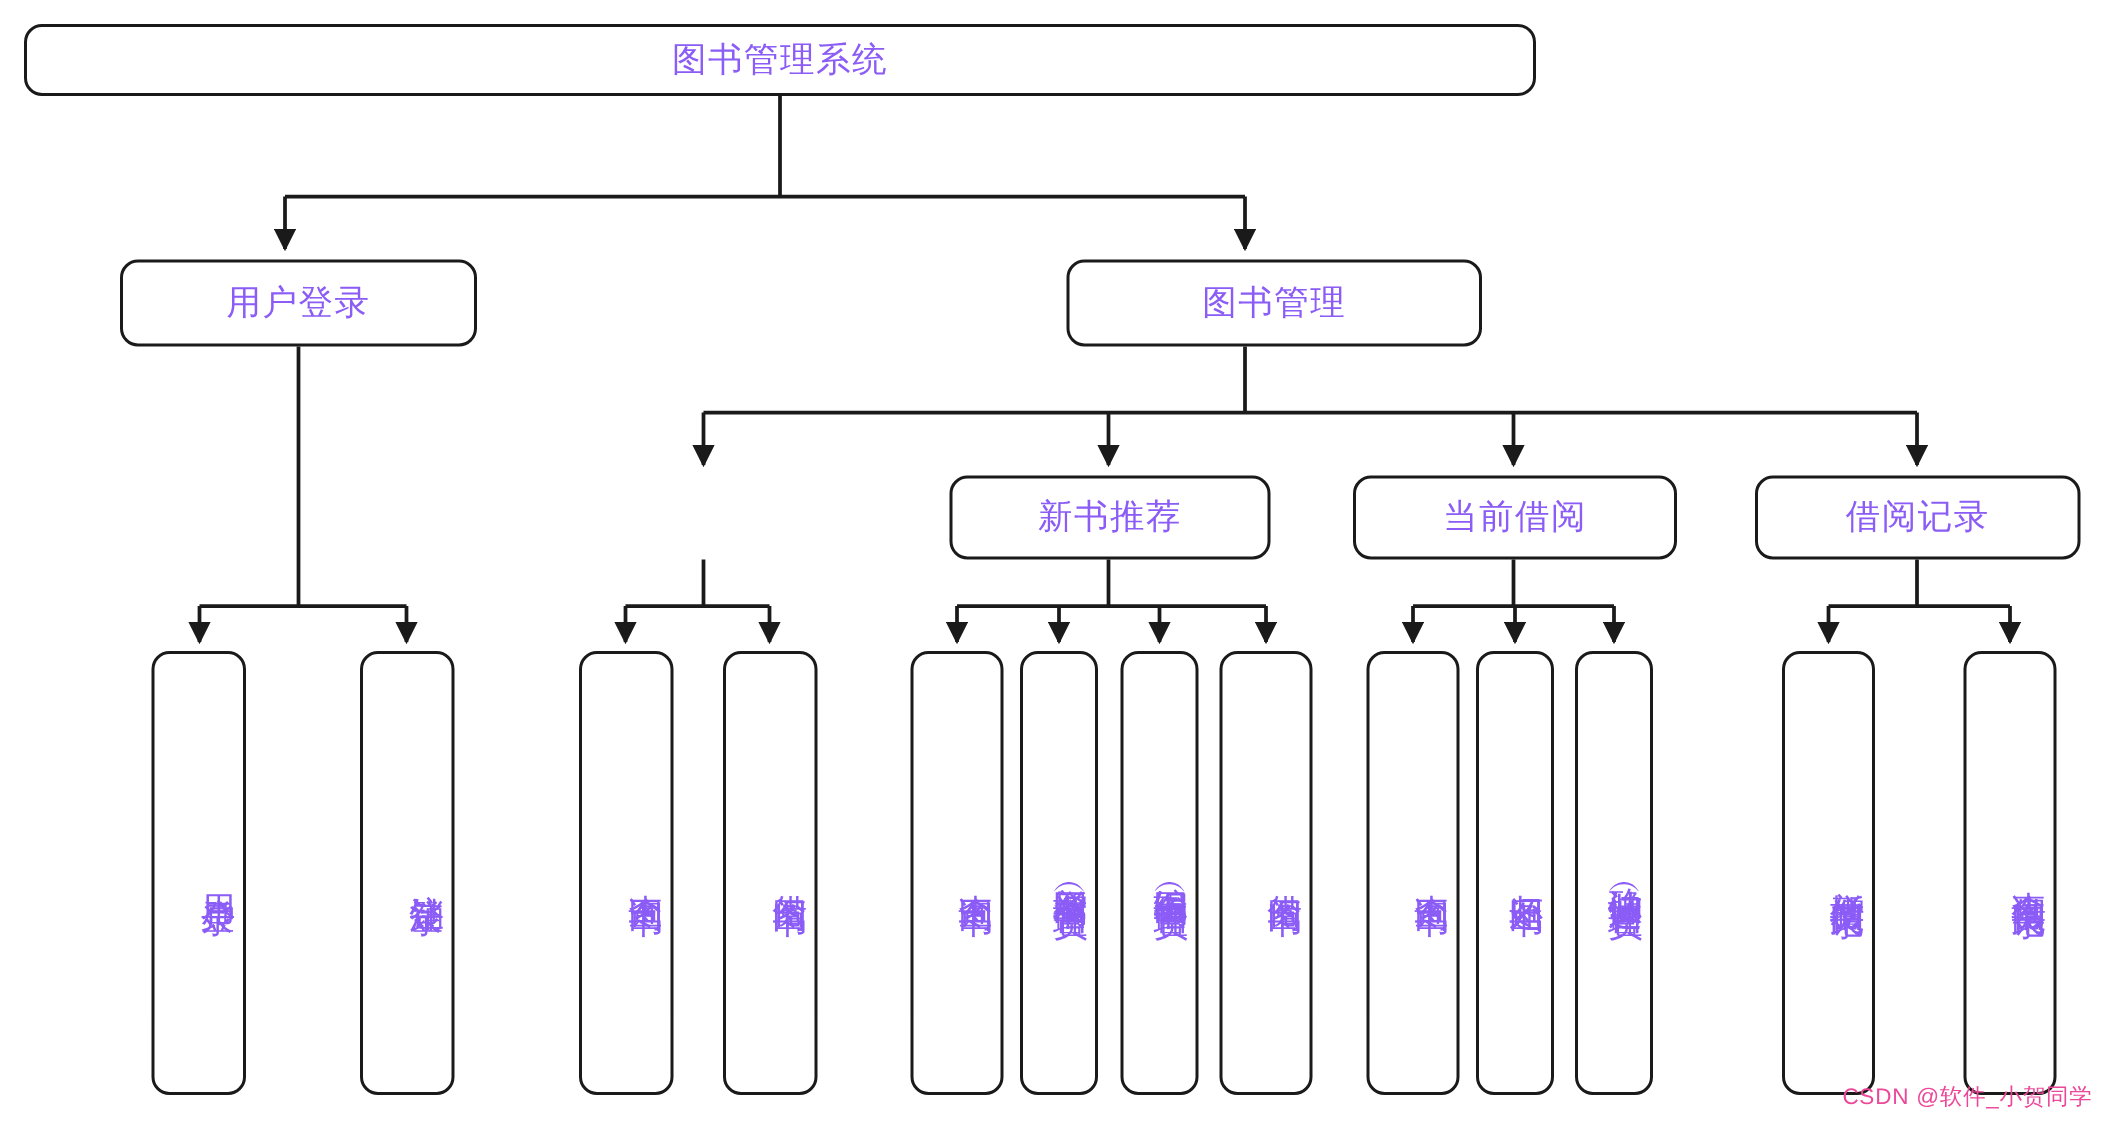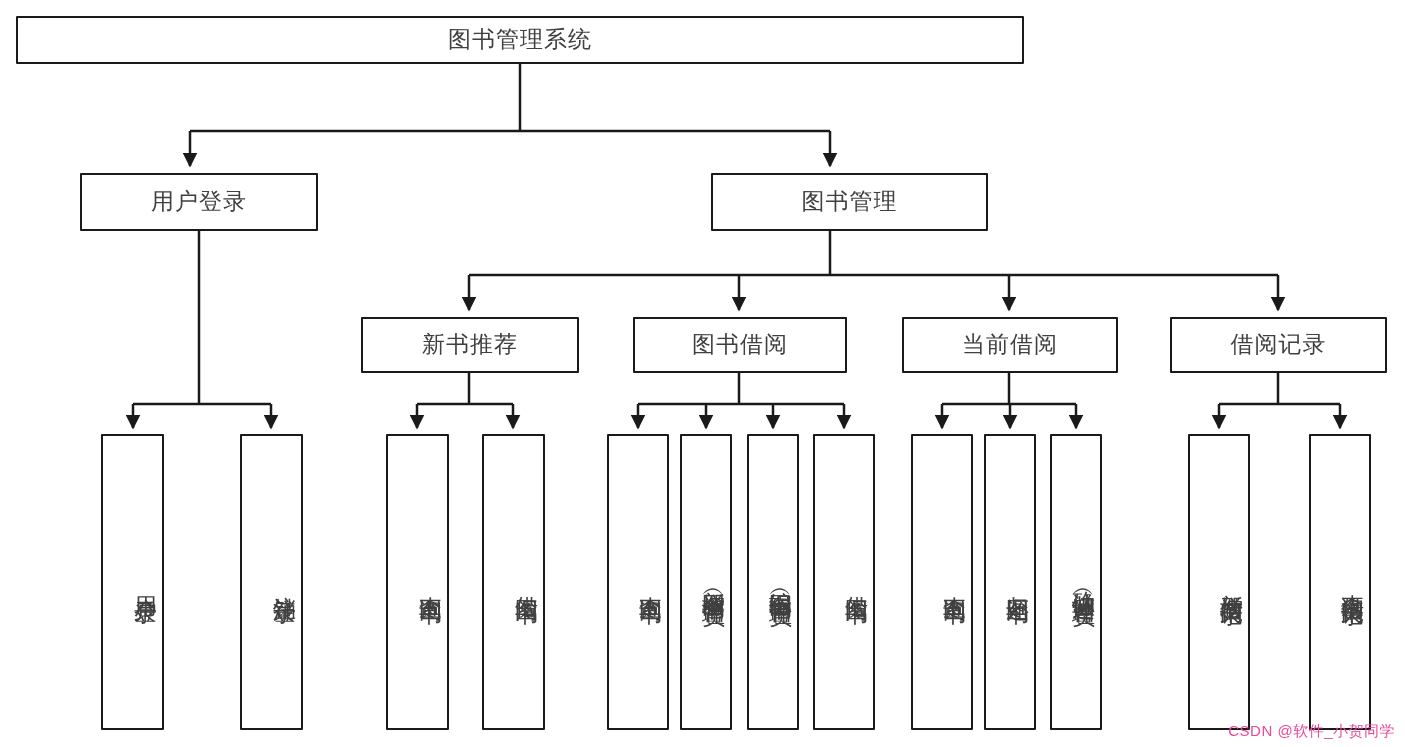--- a/index.html
+++ b/index.html
@@ -23,26 +23,26 @@
     top: 0;
     width: 1405px;
     height: 747px;
     pointer-events: none;
   }
   .node {
     position: absolute;
     box-sizing: border-box;
     border: 2px solid #1a1a1a;
     background: #ffffff;
-    color: #404040;
+    color: #8b5cf6;
     display: flex;
     align-items: center;
     justify-content: center;
     text-align: center;
-    border-radius: 1px;
+    border-radius: 12px;
   }
   .node.horiz {
     font-size: 23px;
     letter-spacing: 1px;
     line-height: 1.2;
   }
   .node.vert {
     writing-mode: vertical-rl;
     text-orientation: upright;
     font-size: 23px;
@@ -121,25 +121,22 @@
     <span>图书管理系统</span>
   </div>
 
   <div class="node horiz" style="left:80px; top:173px; width:238px; height:58px;">
     <span>用户登录</span>
   </div>
   <div class="node horiz" style="left:711px; top:173px; width:277px; height:58px;">
     <span>图书管理</span>
   </div>
 
-  <div class="node horiz" style="left:361px; top:317px; width:218px; height:56px;">
+  <div class="node horiz" style="left:633px; top:317px; width:214px; height:56px;">
     <span>新书推荐</span>
-  </div>
-  <div class="node horiz" style="left:633px; top:317px; width:214px; height:56px;">
-    <span>图书借阅</span>
   </div>
   <div class="node horiz" style="left:1170px; top:317px; width:217px; height:56px;">
     <span>借阅记录</span>
   </div>
   <div class="node horiz" style="left:902px; top:317px; width:216px; height:56px;">
     <span>当前借阅</span>
   </div>
 
   <div class="node vert" style="left:101px; top:434px; width:63px; height:296px;">
     <span>用户登录</span>

